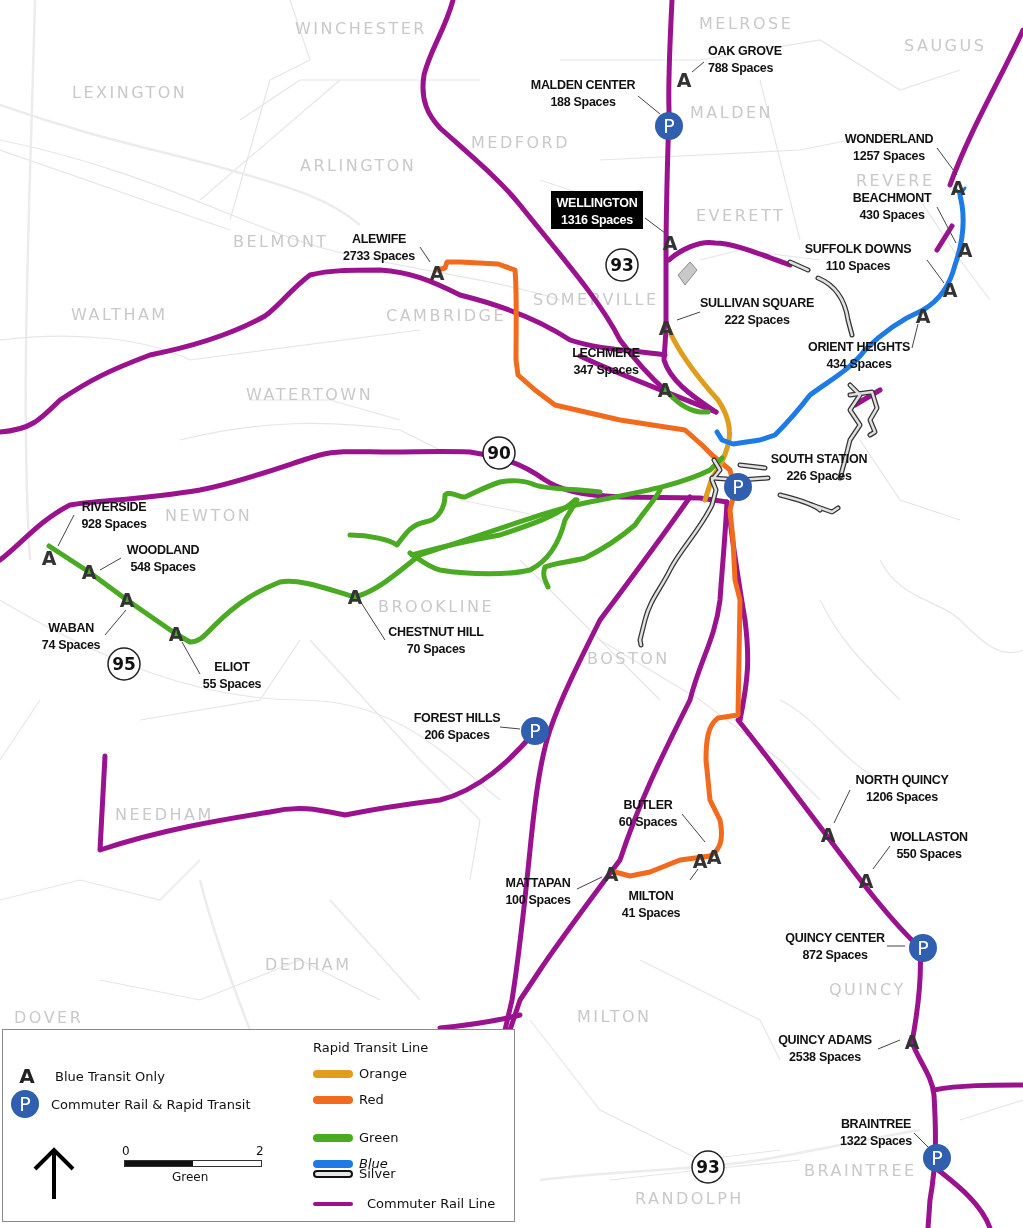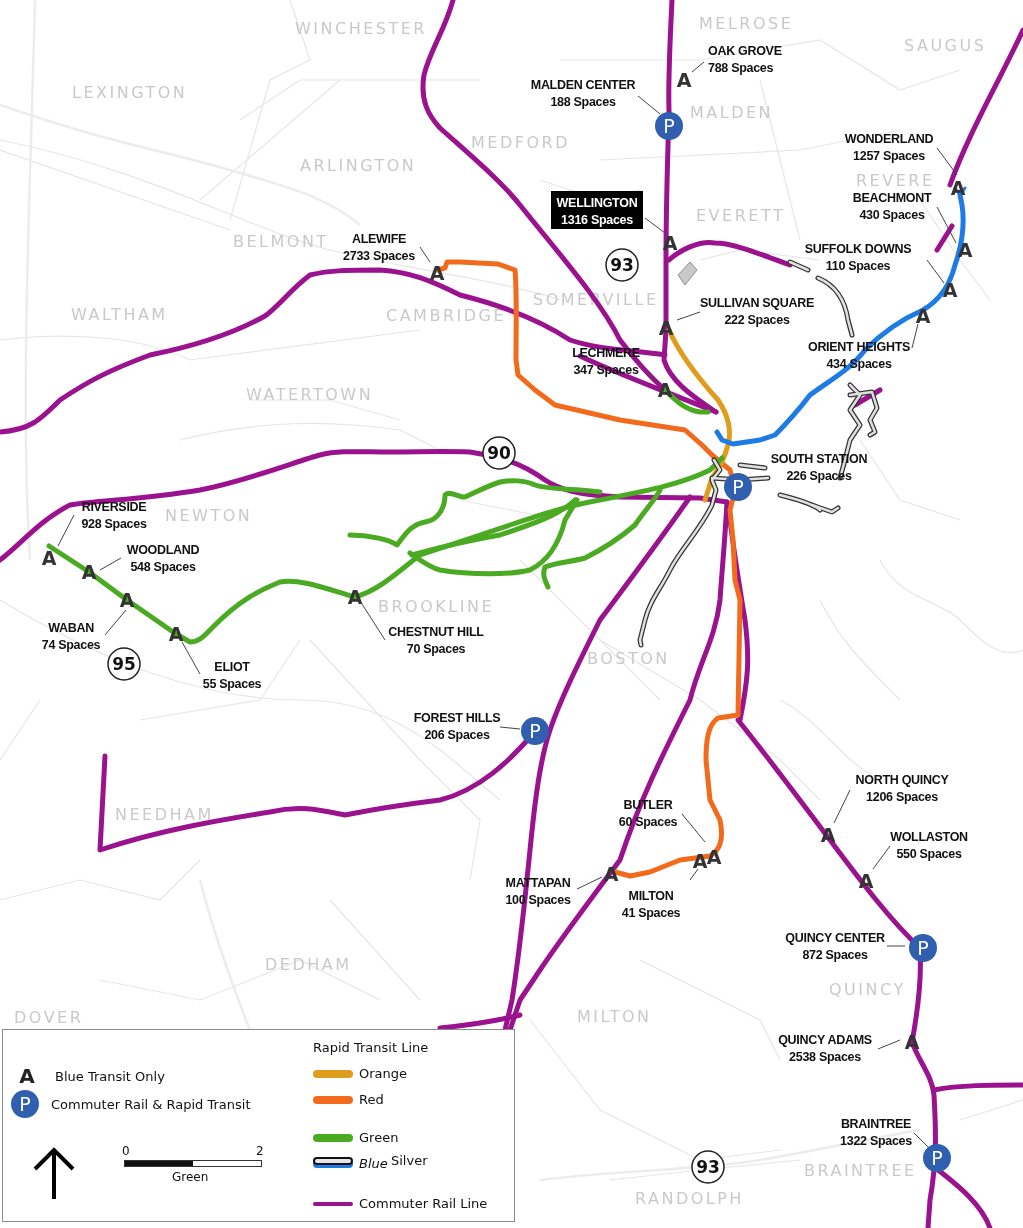--- a/index.html
+++ b/index.html
@@ -368,25 +368,25 @@
         <span class="lg-text">Red</span>
       </div>
       <div class="lg-row" style="left: 310px; top: 100px;">
         <span class="lg-swatch" style="background: rgb(74, 170, 34);"></span>
         <span class="lg-text">Green</span>
       </div>
       <div class="lg-row" style="left: 310px; top: 126px; font-style: italic;">
         <span class="lg-swatch" style="background: rgb(30, 123, 230);"></span>
         <span class="lg-text">Blue</span>
       </div>
-      <div class="lg-row" style="left: 310px; top: 123px; gap: 32px;">
+      <div class="lg-row" style="left: 310px; top: 136px;">
         <span class="lg-swatch" style="background: rgb(230, 230, 230); border: 2px solid rgb(17, 17, 17); box-sizing: border-box;"></span>
         <span class="lg-text">Silver</span>
       </div>
-      <div class="lg-row" style="left: 310px; top: 166px;">
+      <div class="lg-row" style="left: 310px; top: 166px; gap: 8px;">
         <span class="lg-swatch" style="background: rgb(155, 18, 142); height: 4px;"></span>
         <span class="lg-text">Commuter Rail Line</span>
       </div>
     </div>
 </div>
 
 <svg id="north" viewBox="0 0 44 54">
   <path d="M22,2 L22,52 M3,22 L22,3 L41,22" fill="none" stroke="#000" stroke-width="4"></path>
 </svg>
 

